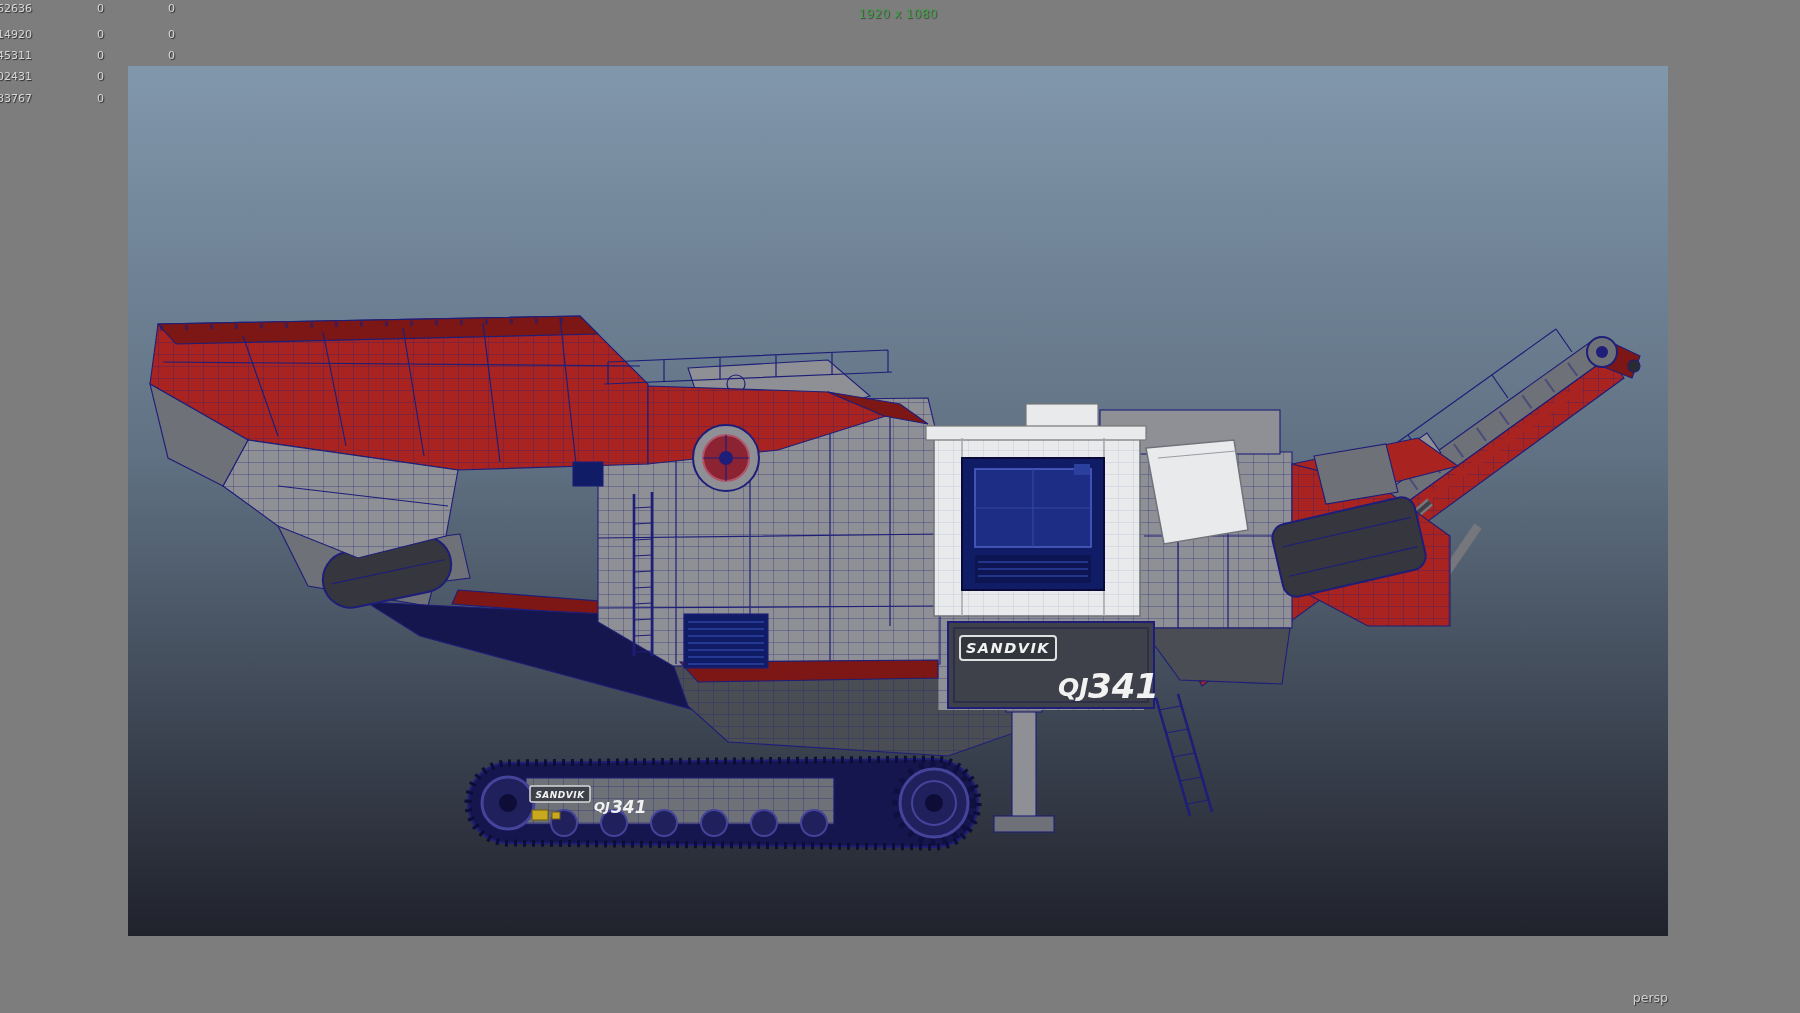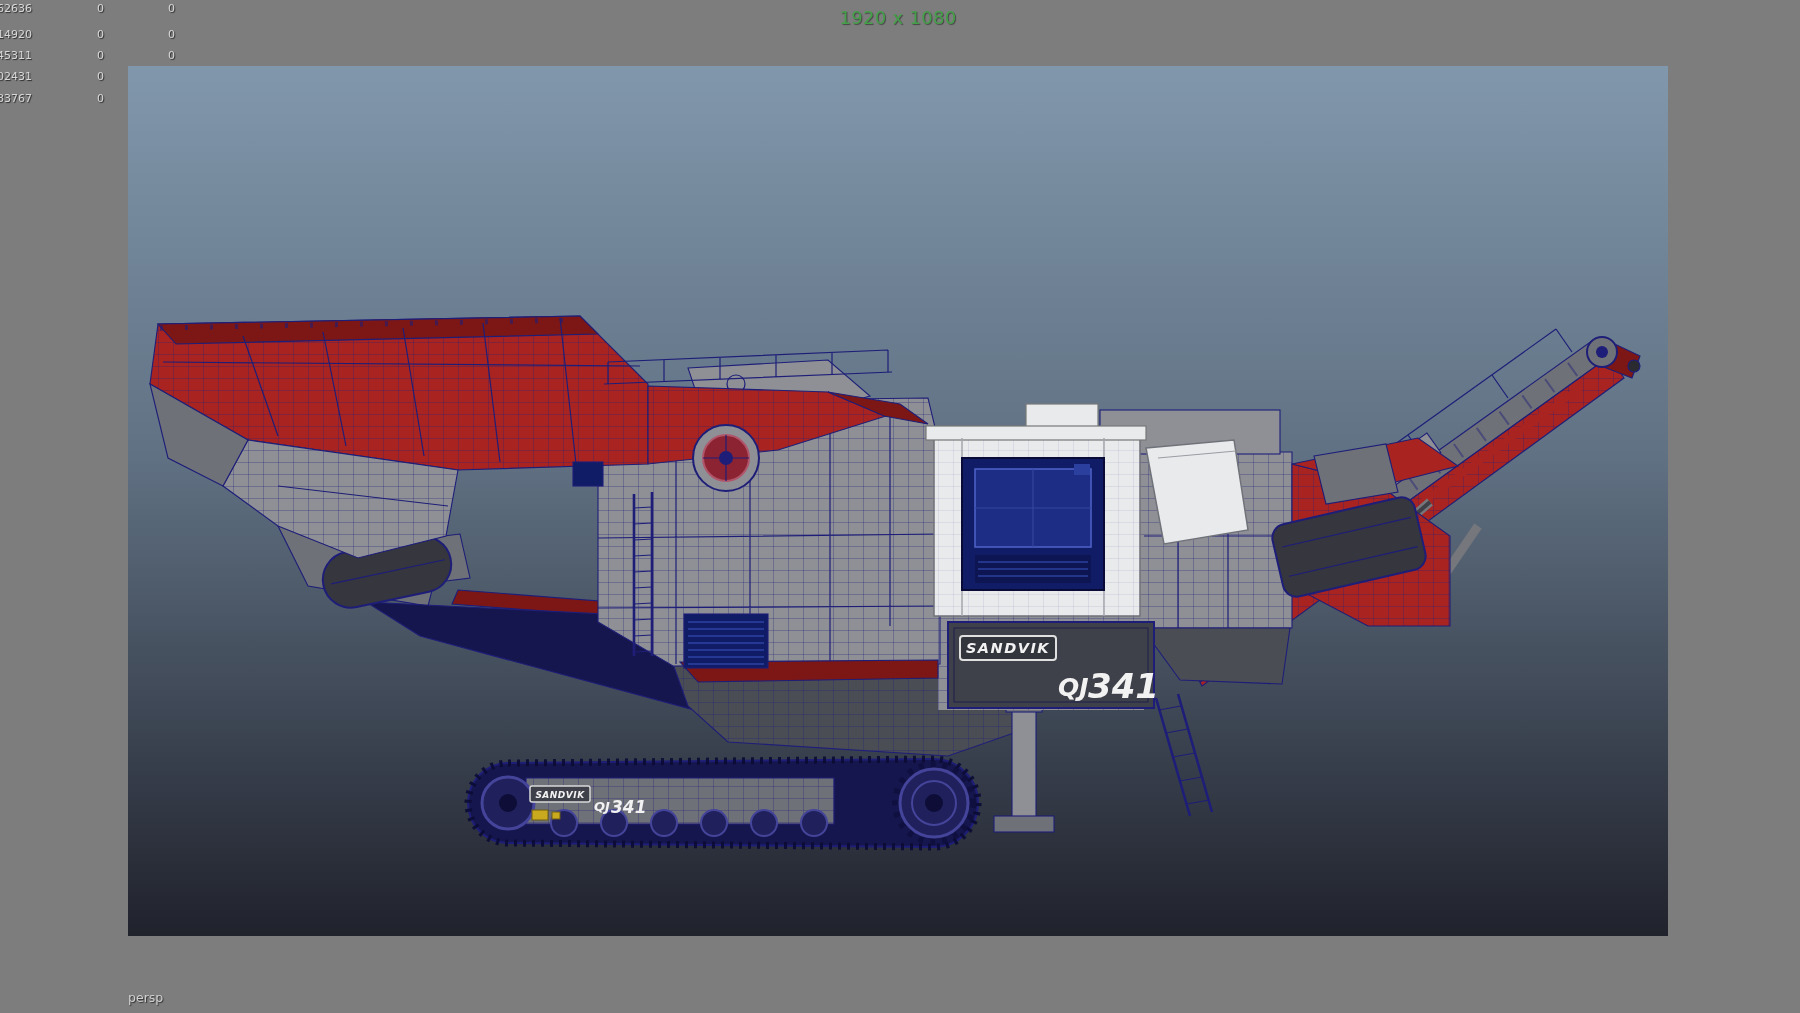--- a/index.html
+++ b/index.html
@@ -27,23 +27,23 @@
   .hud-row:nth-child(1){top:2px}
   .hud-row:nth-child(2){top:28px}
   .hud-row:nth-child(3){top:49px}
   .hud-row:nth-child(4){top:70px}
   .hud-row:nth-child(5){top:92px}
   .hud .c1{position:absolute;left:0}
   .hud .c2{position:absolute;left:107px}
   .hud .c3{position:absolute;left:178px}
 
   .res-label{position:absolute;left:128px;top:7px;width:1540px;text-align:center;
-    font-size:18px;letter-spacing:.3px;color:var(--resolution-green,#44a048);
+    font-size:12px;letter-spacing:.3px;color:var(--resolution-green,#44a048);
     text-shadow:1px 1px 1px rgba(0,0,0,.45)}
-  .cam-label{position:absolute;left:128px;top:990px;width:1540px;text-align:left;
+  .cam-label{position:absolute;left:128px;top:990px;width:1540px;text-align:right;
     font-size:12.5px;color:var(--camera-label-gray,#cfcfcf);
     text-shadow:1px 1px 1px rgba(0,0,0,.6)}
 
   
   .f-red{fill:var(--machine-red,#a92421)}
   .f-redd{fill:var(--machine-red-dark,#7c1716)}
   .f-gray{fill:var(--machine-gray,#8e9096)}
   .f-grayd{fill:var(--machine-gray-dark,#6f7178)}
   .f-mid{fill:var(--machine-mid,#4b4d55)}
   .f-dark{fill:var(--machine-dark,#35363e)}

